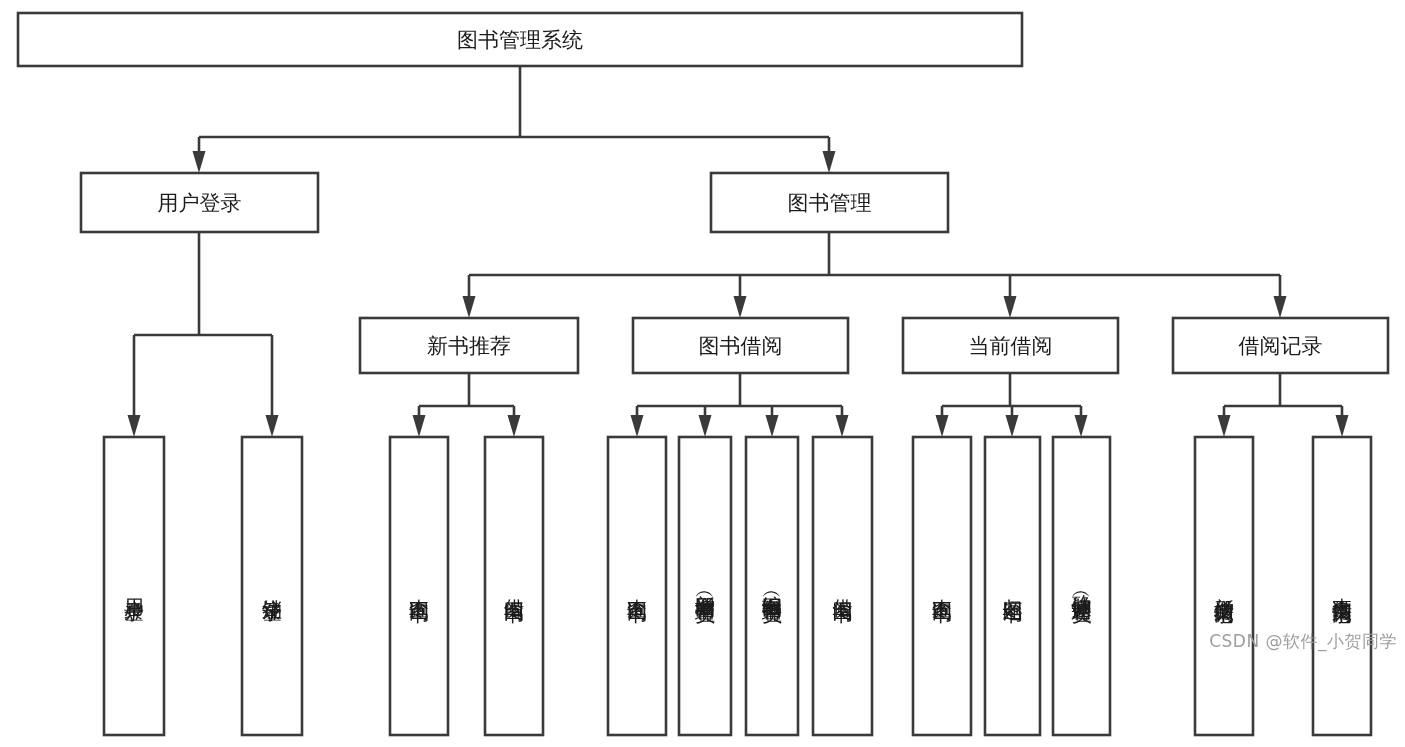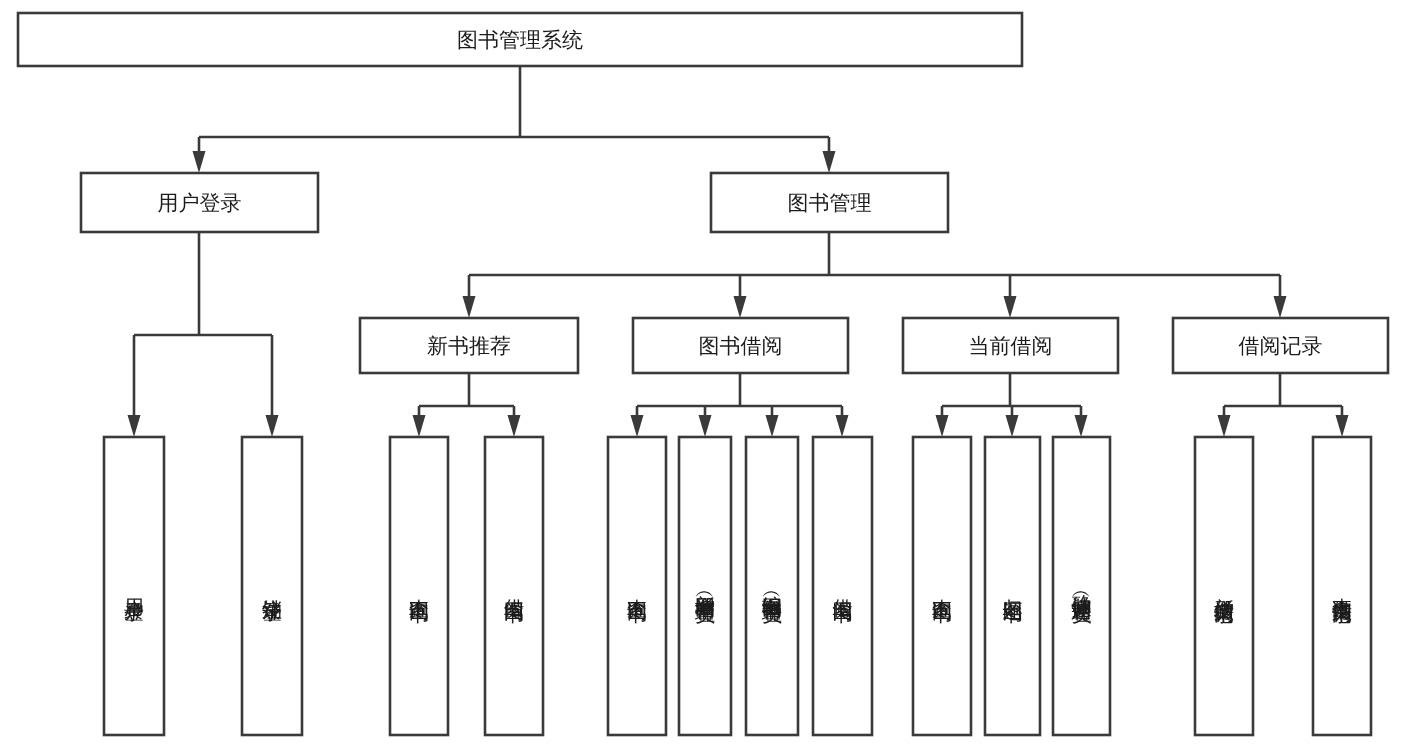--- a/index.html
+++ b/index.html
@@ -189,13 +189,14 @@
       <div class="node-label-v" style="left: 608px; top: 437px; width: 58px; height: 298px;">查询图书</div>
       <div class="node-label-v" style="left: 679px; top: 437px; width: 52px; height: 298px;">新增图书（管理员）</div>
       <div class="node-label-v" style="left: 746px; top: 437px; width: 52px; height: 298px;">编辑图书（管理员）</div>
       <div class="node-label-v" style="left: 813px; top: 437px; width: 59px; height: 298px;">借阅图书</div>
       <div class="node-label-v" style="left: 913px; top: 437px; width: 58px; height: 298px;">查询图书</div>
       <div class="node-label-v" style="left: 985px; top: 437px; width: 55px; height: 298px;">归还图书</div>
       <div class="node-label-v" style="left: 1053px; top: 437px; width: 57px; height: 298px;">确认归还（管理员）</div>
       <div class="node-label-v" style="left: 1195px; top: 437px; width: 58px; height: 298px;">新增借阅记录</div>
       <div class="node-label-v" style="left: 1313px; top: 437px; width: 58px; height: 298px;">查询借阅记录</div>
     </div>
+  <div class="watermark">CSDN @软件_小贺同学</div>
 </div>
 
 </body></html>

